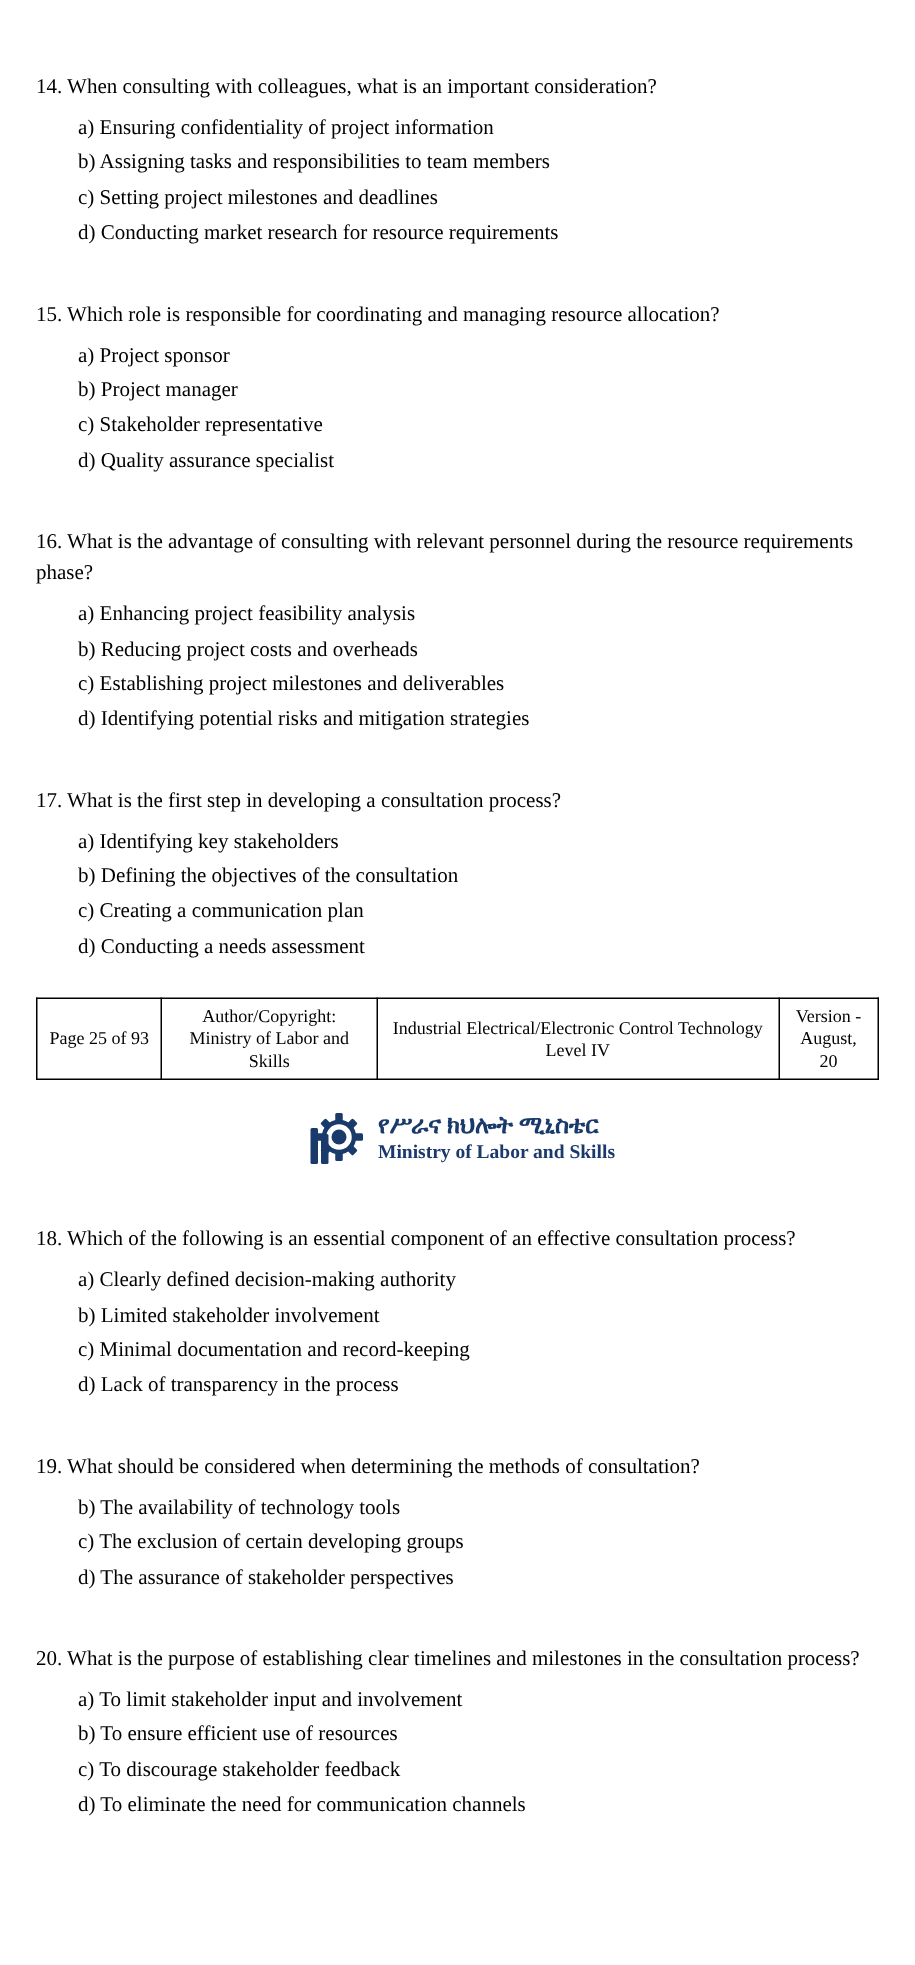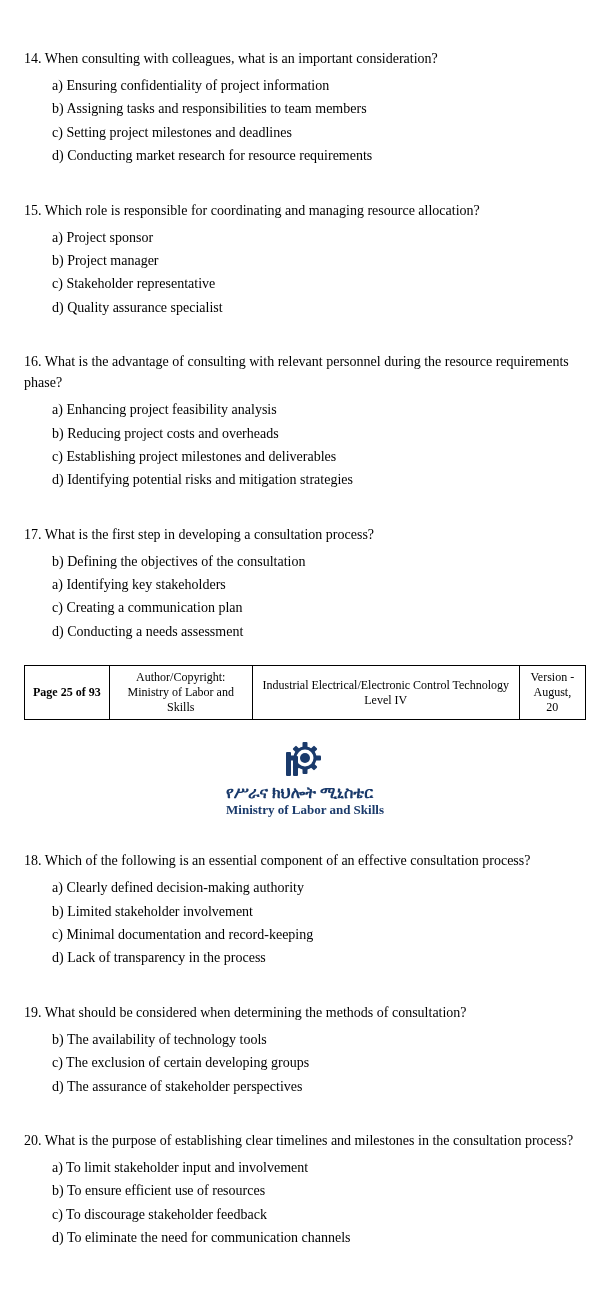--- a/index.html
+++ b/index.html
@@ -33,29 +33,28 @@
       margin: 18px 0 12px 0;
       font-size: 12px;
     }
     .footer-table td {
       border: 1px solid #000;
       padding: 4px 8px;
       vertical-align: middle;
       text-align: center;
     }
     .footer-table .page-cell {
-      font-weight: bold;
+      font-weight: normal;
       white-space: nowrap;
     }
     .logo-area {
       display: flex;
       justify-content: center;
       align-items: center;
       margin: 10px 0 18px 0;
-      flex-direction: column;
     }
     .logo-text-amharic {
       font-size: 16px;
       font-weight: bold;
       color: #1a3a6b;
     }
     .logo-text-english {
       font-size: 13px;
       color: #1a3a6b;
       font-weight: bold;
@@ -92,22 +91,22 @@
       <div class="options">
         <div class="option">a) Enhancing project feasibility analysis</div>
         <div class="option">b) Reducing project costs and overheads</div>
         <div class="option">c) Establishing project milestones and deliverables</div>
         <div class="option">d) Identifying potential risks and mitigation strategies</div>
       </div>
     </div>
     <div class="question-block">
       <div class="question-text">17. What is the first step in developing a consultation process?</div>
       <div class="options">
+        <div class="option">a) Identifying key stakeholders</div>
         <div class="option">b) Defining the objectives of the consultation</div>
-        <div class="option">a) Identifying key stakeholders</div>
         <div class="option">c) Creating a communication plan</div>
         <div class="option">d) Conducting a needs assessment</div>
       </div>
     </div>
   </div>
 
 <table class="footer-table">
   <tbody>
       <tr>
     <td class="page-cell">Page 25 of 93</td>

